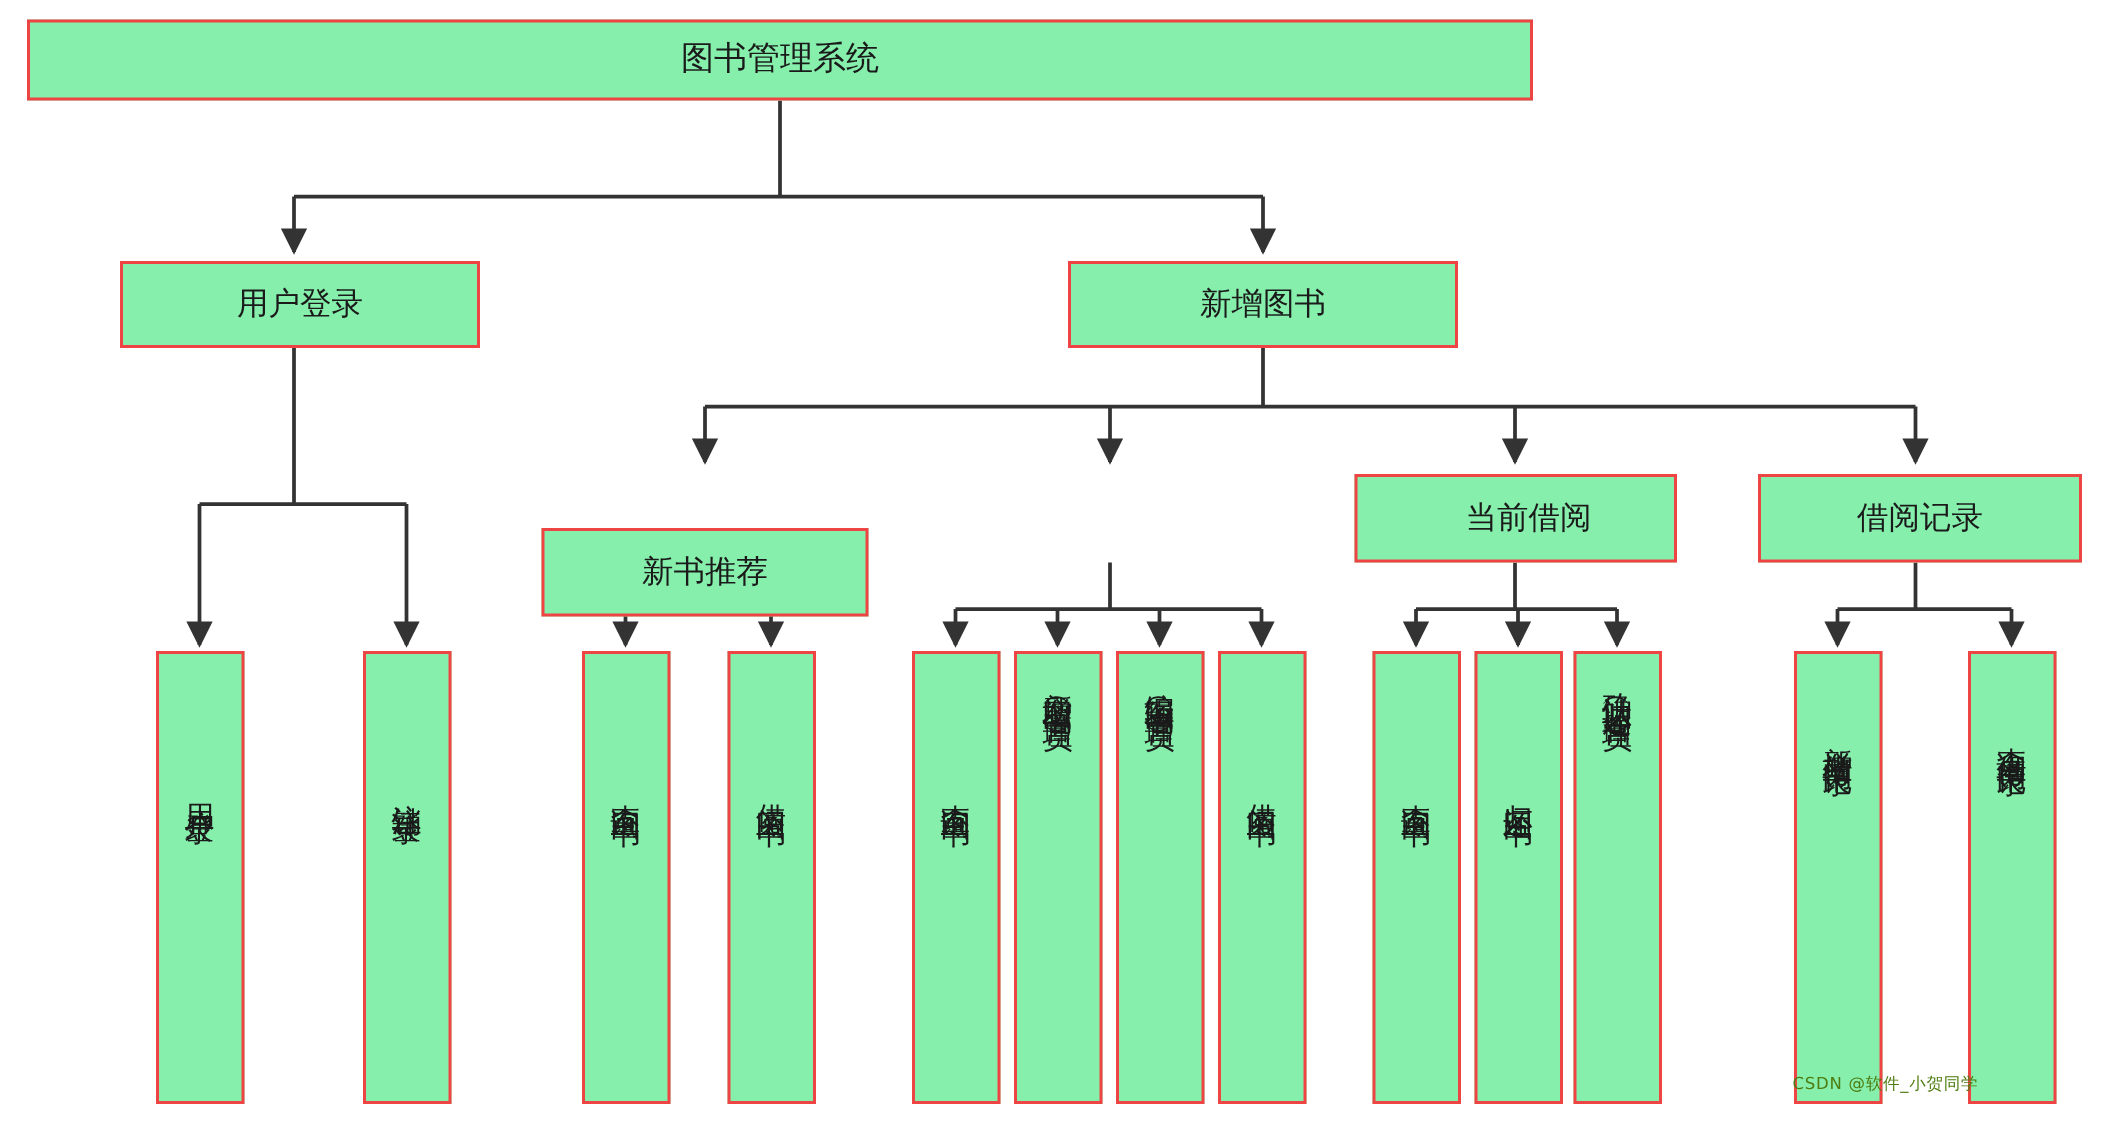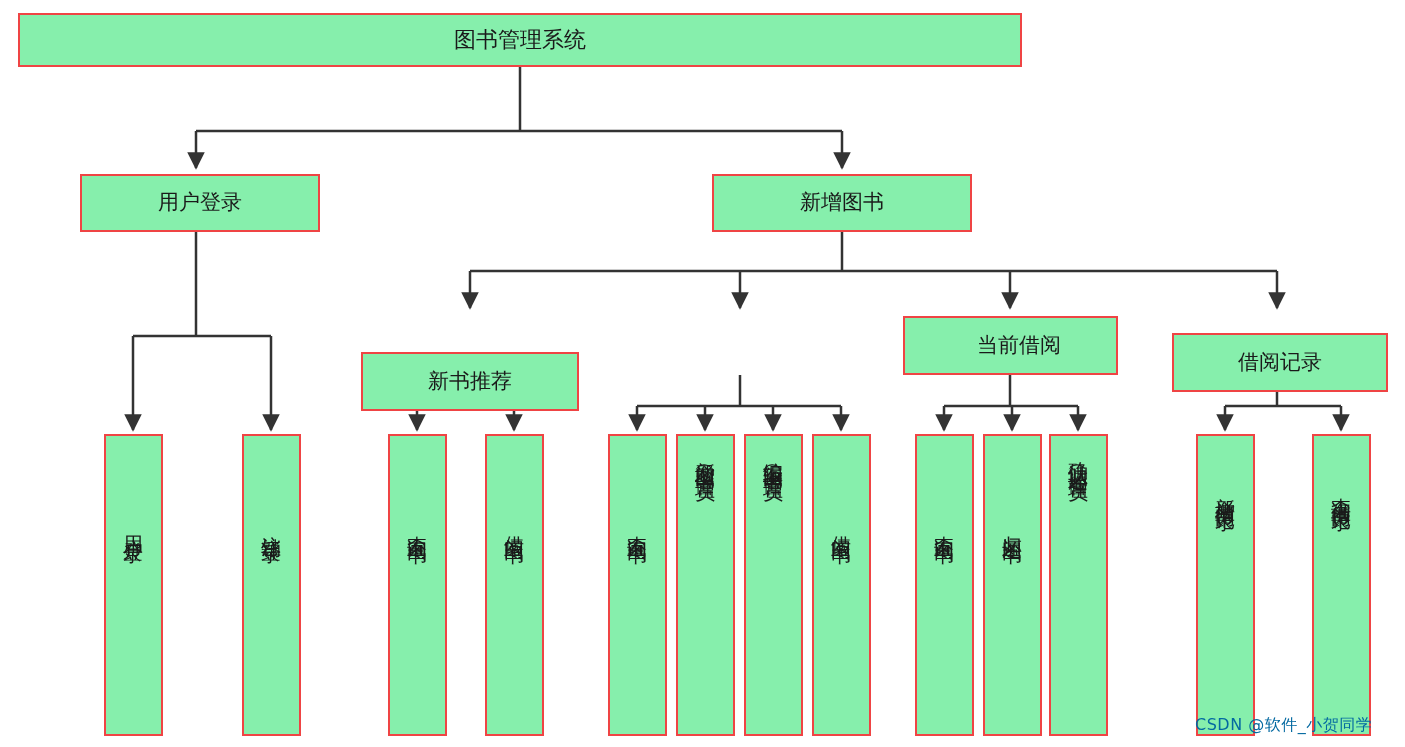--- a/index.html
+++ b/index.html
@@ -67,22 +67,22 @@
   .node-box.vertical.tall .node-label {
     margin-top: 4px;
   }
   .node-box.vertical.upper .node-label {
     margin-top: 40px;
   }
   .watermark {
     position: absolute;
     left: 1195px;
     top: 715px;
-    font-size: 16px;
-    color: #0369a1;
+    font-size: 11px;
+    color: #4d7c0f;
     white-space: nowrap;
     letter-spacing: 0.5px;
   }
 </style>
 </head>
 <body>
 
 <div id="diagram-root">
 
   <svg class="diagram-canvas" viewBox="0 0 1405 747" xmlns="http://www.w3.org/2000/svg">
@@ -149,21 +149,21 @@
 
   <div class="node-box horizontal" style="left:361px; top:316px; width:218px; height:59px;margin-top:36px;">
     <span class="node-label">新书推荐</span>
   </div>
 
 
   <div class="node-box horizontal" style="left:903px; top:316px; width:215px; height:59px;padding-left:17px;">
     <span class="node-label">当前借阅</span>
   </div>
 
-  <div class="node-box horizontal" style="left:1172px; top:316px; width:216px; height:59px;margin-top:17px;">
+  <div class="node-box horizontal" style="left:1172px; top:316px; width:216px; height:59px;">
     <span class="node-label">借阅记录</span>
   </div>
 
   <div class="node-box vertical mid" style="left:104px; top:434px; width:59px; height:302px;">
     <span class="node-label">用户登录</span>
   </div>
 
   <div class="node-box vertical mid" style="left:242px; top:434px; width:59px; height:302px;">
     <span class="node-label">注销登录</span>
   </div>

